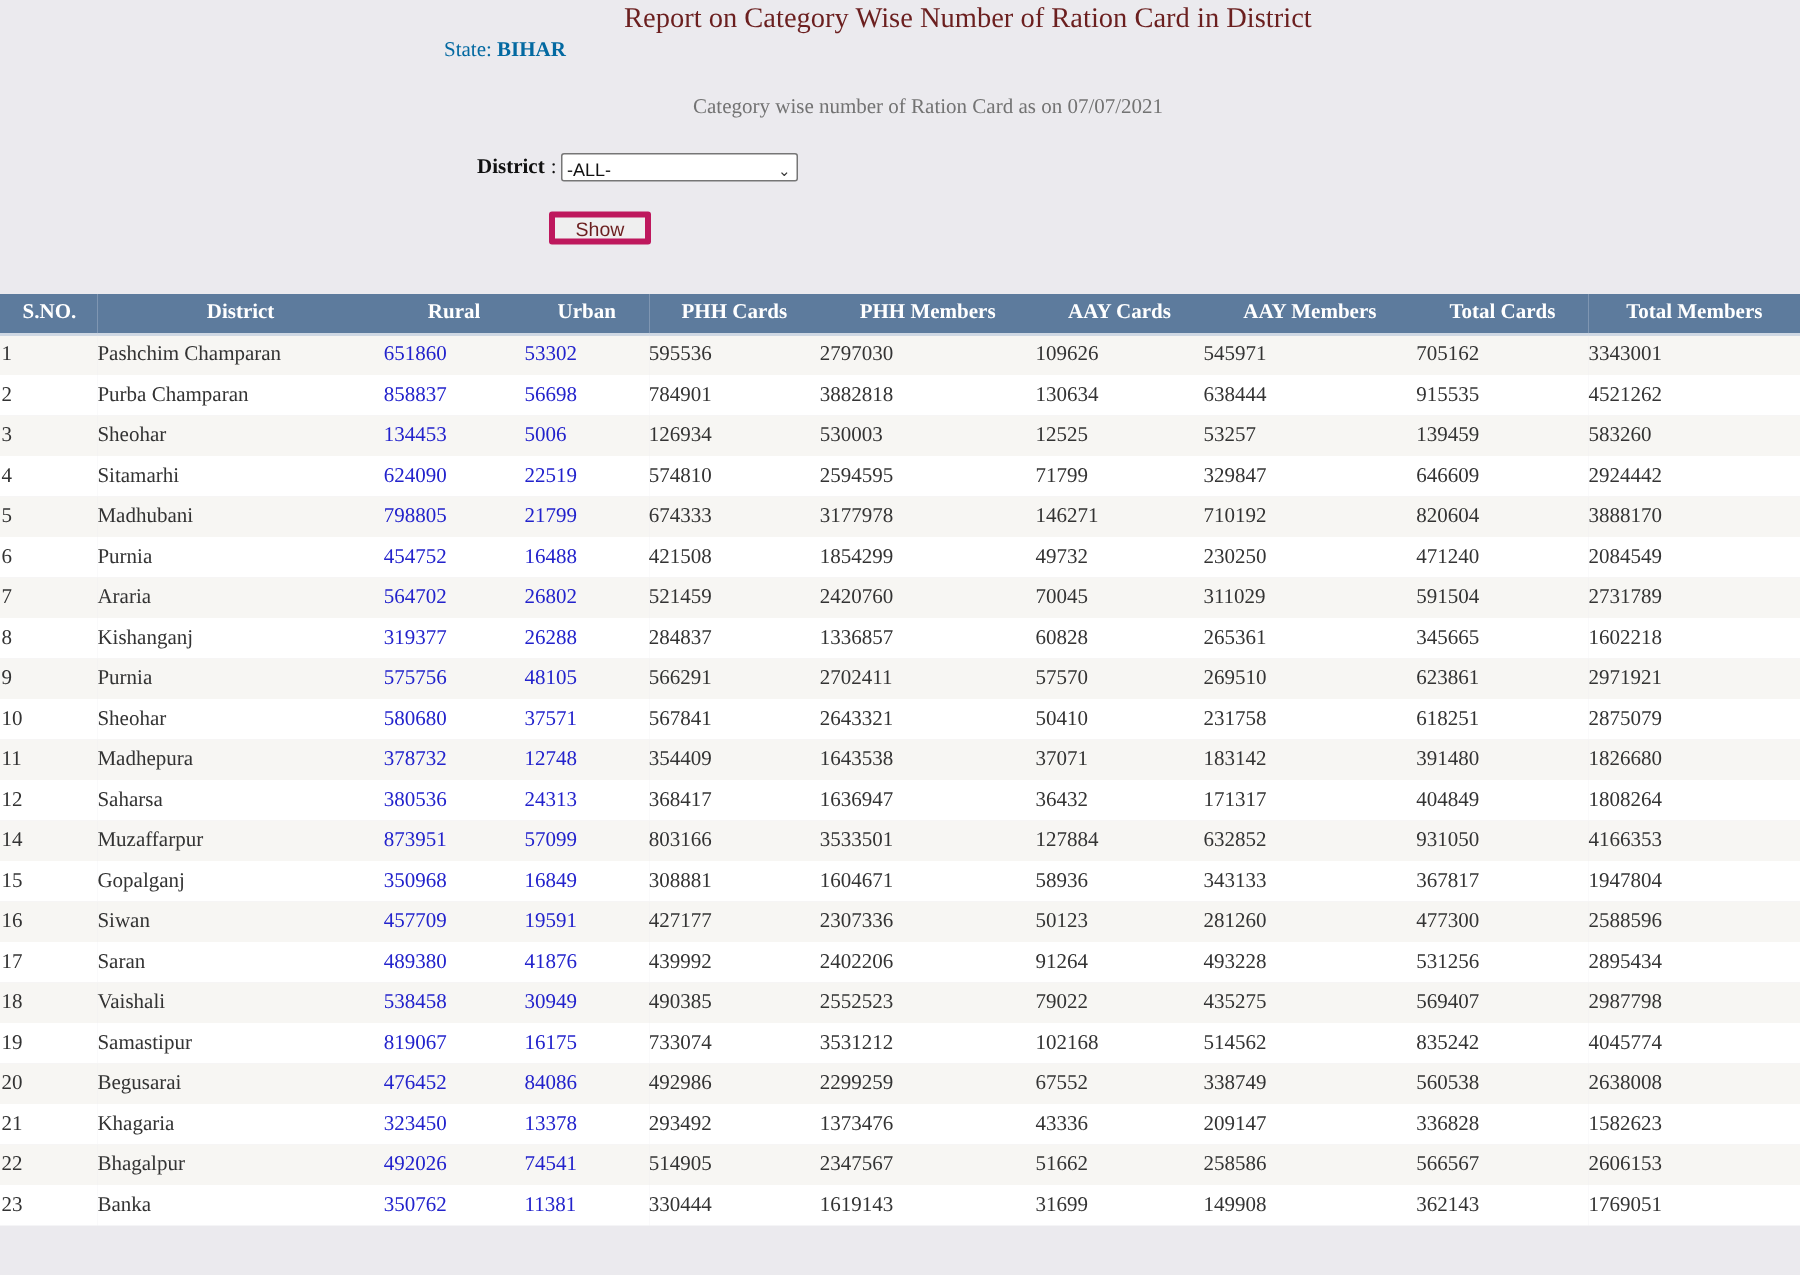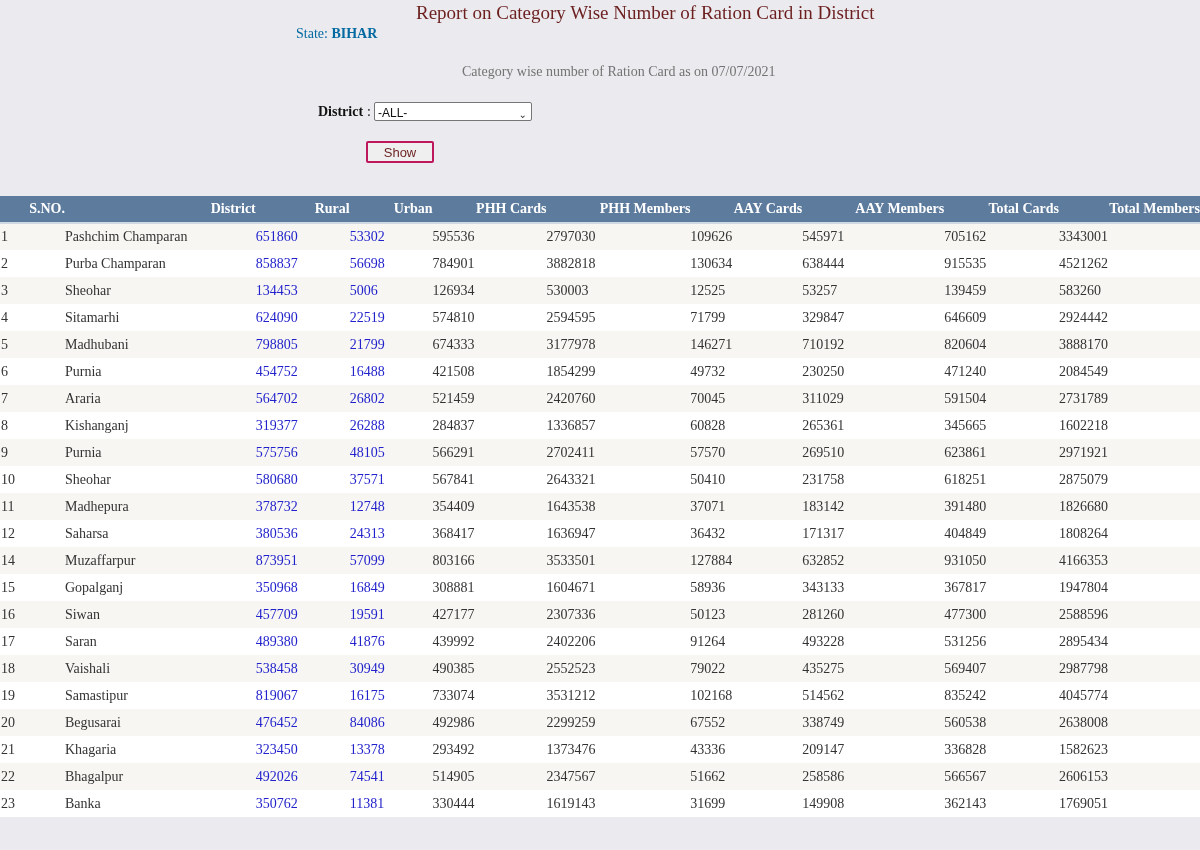--- a/index.html
+++ b/index.html
@@ -29,32 +29,32 @@
   .district-row .colon { margin:0 3px 0 4px; }
   .select {
     width:158px; height:19px; border:1px solid #767676; border-radius:2px;
     background:#fff; font-family:"Liberation Sans", sans-serif; font-size:12px;
     display:flex; align-items:flex-end; justify-content:space-between; padding:0 4px 0 3px;
     box-sizing:border-box;
   }
   .select .chev { font-size:10px; color:#333; }
   .show-btn {
     position:absolute; left:366px; top:141px; width:68px; height:22px;
-    border:2px solid #be185d; background:#efefef; color:#6b1f1f;
+    border:4px solid #be185d; background:#efefef; color:#6b1f1f;
     font-family:"Liberation Sans", sans-serif; font-size:13px;
     display:flex; align-items:center; justify-content:center; box-sizing:border-box;
     border-radius:2px;
   }
   table {
     position:absolute; left:0; top:196px; width:1200px;
     border-collapse:collapse; font-size:14px;
   }
   thead tr { background:#5d7b9d; height:27px; }
   thead th {
-    color:#fff; font-weight:bold; text-align:right; padding:0; white-space:nowrap;
+    color:#fff; font-weight:bold; text-align:center; padding:0; white-space:nowrap;
     border-bottom:2px solid #cfd8e3;
   }
   tbody tr { height:27px; }
   tbody tr:nth-child(odd) { background:#f7f6f3; }
   tbody tr:nth-child(even) { background:#ffffff; }
   tbody td { padding:0; white-space:nowrap; color:#333; }
   td.link { color:#2222cc; }
   .c0 { width:64px; padding-left:1px !important; }
   .c1 { width:191px; }
   .c2 { width:94px; }

